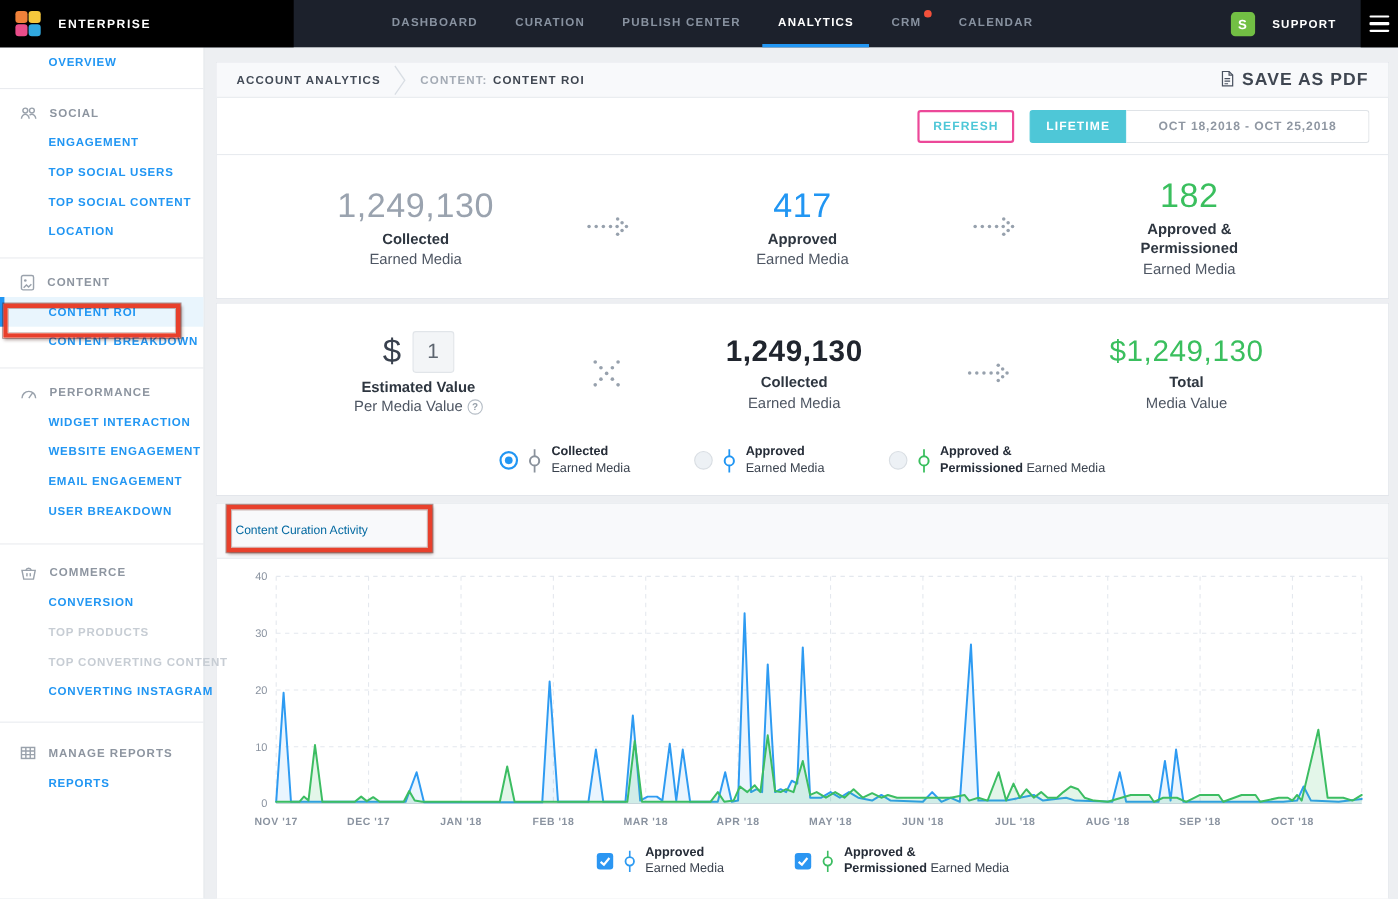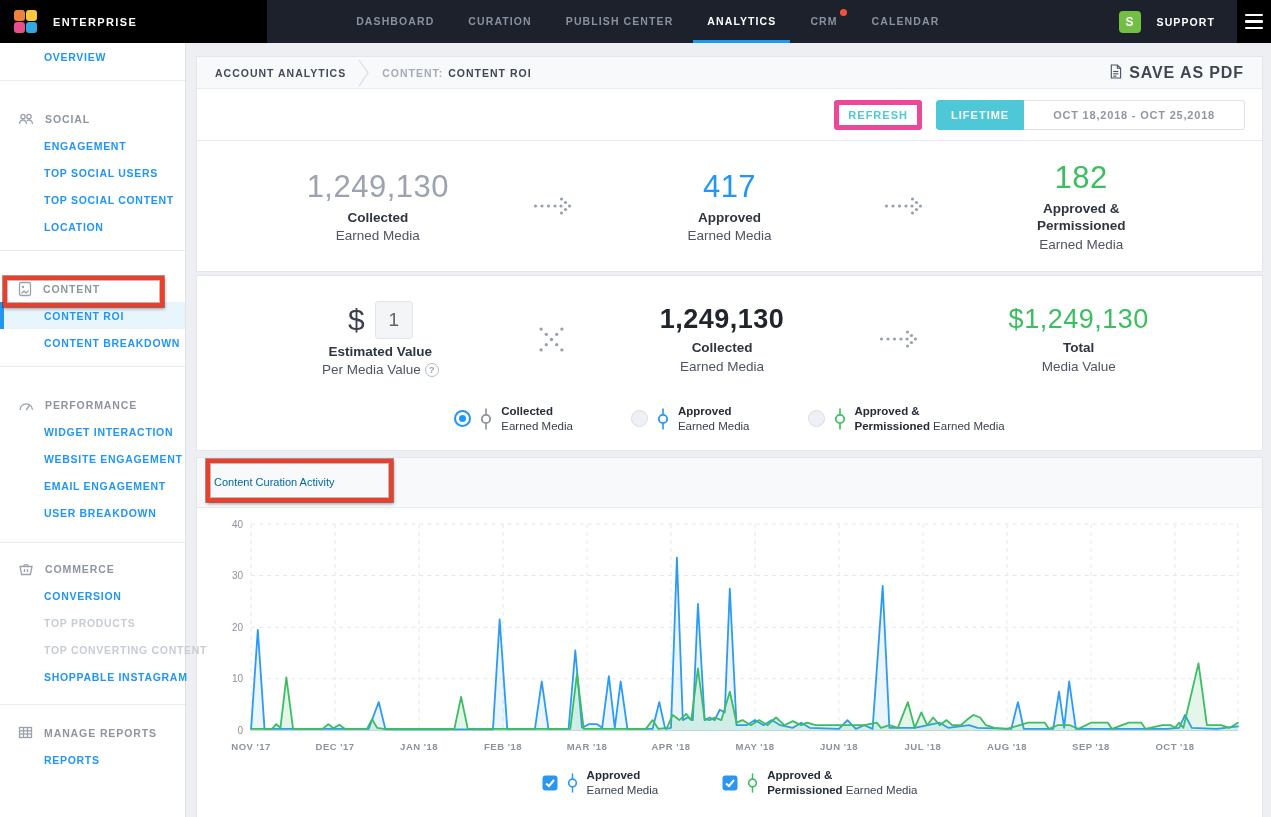--- a/index.html
+++ b/index.html
@@ -25,38 +25,38 @@
   .burger{width:34px;height:43px;background:#000;display:flex;flex-direction:column;align-items:center;justify-content:center;gap:4px;cursor:pointer}
   .burger i{width:18px;height:2.5px;background:#fff;border-radius:1px}
 
   
   .sidebar{position:absolute;top:43px;left:0;bottom:0;width:186px;background:#fff;border-right:1px solid #dfe3e8;z-index:5}
   .sb-item{display:flex;align-items:center;height:27px;padding-left:44px;color:#2196f3;font-size:10.5px;font-weight:bold;letter-spacing:.7px;white-space:nowrap}
   .sb-item.first{}
   .sb-item.disabled{color:#c7cdd4;cursor:default}
   .sb-item.active{background:#e9f5fd;border-left:4px solid #2196f3;padding-left:40px}
   .sb-divider{height:1px;background:#e9ebef;margin-top:10px}
-  .sb-head{display:flex;align-items:center;gap:11px;height:27px;margin-top:24px;padding-left:18px;color:#8d95a0;font-size:10.5px;font-weight:bold;letter-spacing:.9px}
+  .sb-head{display:flex;align-items:center;gap:11px;height:27px;margin-top:8px;padding-left:18px;color:#8d95a0;font-size:10.5px;font-weight:bold;letter-spacing:.9px}
   .sb-head.mt12{margin-top:12px}.sb-head.mt14{margin-top:14px}
   .sb-divider.mt16{margin-top:16px}.sb-divider.mt14{margin-top:14px}
   .sb-ico{flex:none}
 
   
   .main{position:absolute;left:186px;top:43px;right:0;bottom:0;padding:13px 8px 0 10px;overflow:hidden}
   .card{background:#fff;border:1px solid #e3e6eb}
 
   .crumbbar{height:32px;background:#f8f9fb;border-bottom:1px solid #e8ebef;display:flex;align-items:center;padding:0 18px}
   .crumb-root{color:#434b57;font-size:10.5px;font-weight:bold;letter-spacing:1px}
   .crumb-sep{margin:0 12px;display:block}
   .crumb-sec{color:#a4abb5;font-size:10.5px;font-weight:bold;letter-spacing:1px}
   .crumb-page{color:#3f4651;font-size:10.5px;font-weight:bold;letter-spacing:1px;margin-left:5px}
   .save-pdf{margin-left:auto;display:flex;align-items:flex-start;gap:7px;color:#3f4651;font-size:16px;font-weight:bold;letter-spacing:.9px}
 
   .toolbar{height:51px;display:flex;align-items:center;justify-content:flex-end;padding-right:17px}
-  .btn-refresh{height:30px;width:88px;border:5px solid #ec4899;border-radius:3px;background:#fff;color:#4ec7d7;font-size:11px;font-weight:bold;letter-spacing:1px;display:flex;align-items:center;justify-content:center;margin-right:14px;cursor:pointer}
+  .btn-refresh{height:30px;width:88px;border:2px solid #ec4899;border-radius:3px;background:#fff;color:#4ec7d7;font-size:11px;font-weight:bold;letter-spacing:1px;display:flex;align-items:center;justify-content:center;margin-right:14px;cursor:pointer}
   .range-group{display:flex;height:30px}
   .btn-lifetime{width:88px;background:#4ec7d7;color:#fff;border:1px solid #4ec7d7;border-radius:3px 0 0 3px;font-size:11px;font-weight:bold;letter-spacing:1px;display:flex;align-items:center;justify-content:center;cursor:pointer}
   .btn-range{padding:0 29px;background:#fff;border:1px solid #dfe3e7;border-left:none;border-radius:0 3px 3px 0;color:#8f97a2;font-size:11px;font-weight:bold;letter-spacing:.8px;display:flex;align-items:center;cursor:pointer}
 
   .funnel{border-top:1px solid #e8ebef;height:131px;display:flex;align-items:center;padding:0 26px}
   .stat{flex:1;text-align:center}
   .stat-num{font-size:31px;letter-spacing:.5px}
   .stat-num.gray{color:#9aa3af}.stat-num.blue{color:#2196f3}.stat-num.green{color:#3abf5e}
   .stat-t{font-size:13.5px;font-weight:bold;color:#2e3640;margin-top:5px;line-height:1.25}
   .stat-s{font-size:13.5px;color:#4e5663;margin-top:2px}
@@ -181,21 +181,21 @@
           <path d="M2,5.5 h12 l-1.6,8 h-8.8 z"></path>
           <path d="M5.5,5.5 a2.6,2.6 0 0 1 5,0"></path>
           <line x1="6.6" y1="8" x2="6.4" y2="11"></line>
           <line x1="9.4" y1="8" x2="9.6" y2="11"></line>
         </svg>
       <span>COMMERCE</span>
     </div>
     <a class="sb-item">CONVERSION</a>
     <a class="sb-item disabled">TOP PRODUCTS</a>
     <a class="sb-item disabled">TOP CONVERTING CONTENT</a>
-    <a class="sb-item">SHOPPABLE INSTAGRAM</a>
+    <a class="sb-item">CONVERTING INSTAGRAM</a>
     <div class="sb-divider mt14"></div>
 
     <div class="sb-head mt14">
       <svg class="sb-ico" width="15" height="13" viewBox="0 0 15 13" fill="none" stroke="#9aa2ac" stroke-width="1.3">
           <rect x="1.5" y="1.5" width="12" height="10"></rect>
           <line x1="1.5" y1="4.8" x2="13.5" y2="4.8"></line>
           <line x1="1.5" y1="8" x2="13.5" y2="8"></line>
           <line x1="5.5" y1="1.5" x2="5.5" y2="11.5"></line>
           <line x1="9.5" y1="1.5" x2="9.5" y2="11.5"></line>
         </svg>

